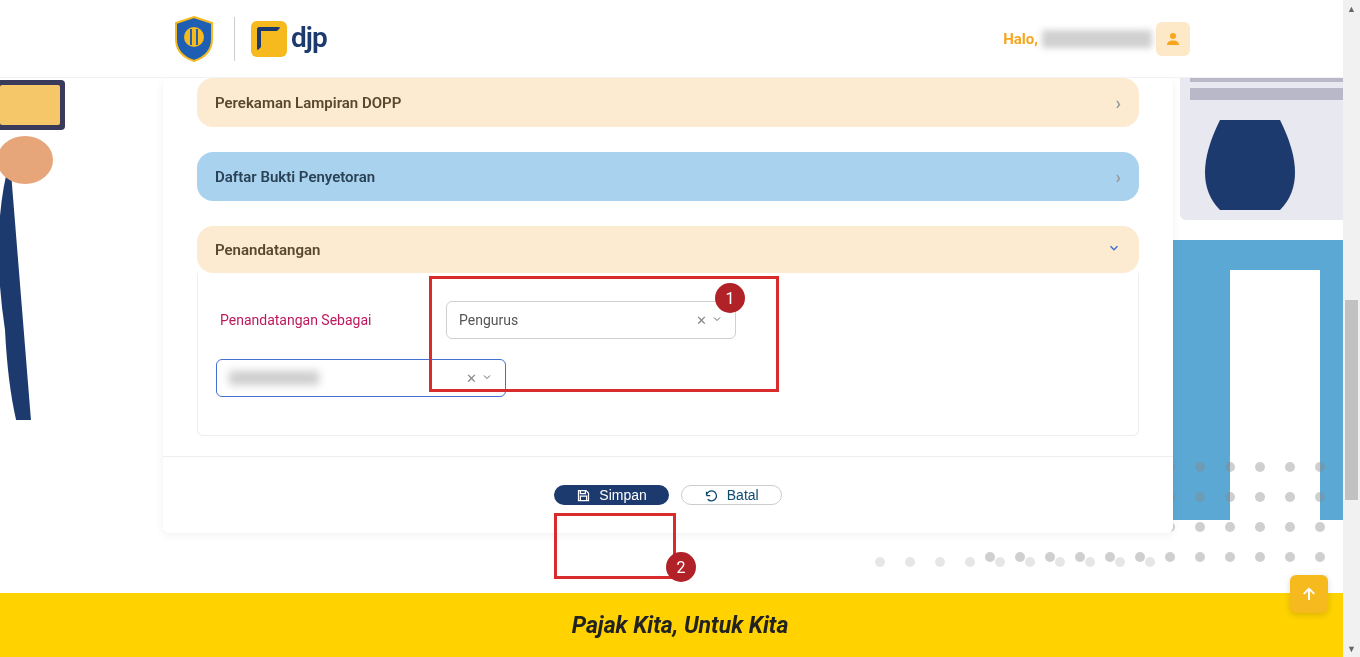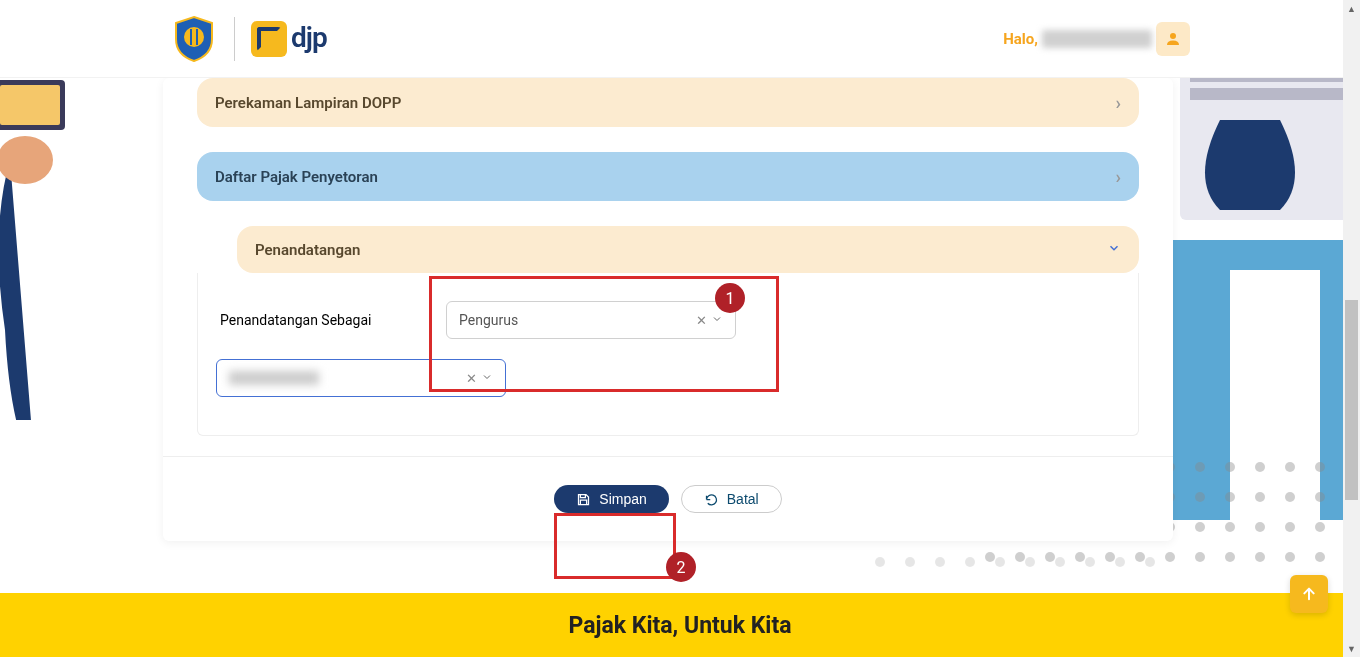--- a/index.html
+++ b/index.html
@@ -28,50 +28,50 @@
     .bg-dots2 { position: absolute; left: 870px; bottom: 75px; width: 300px; height: 30px; z-index: 1; opacity: 0.2; }
     
     
     .card { position: absolute; left: 163px; top: 78px; width: 1010px; background: #fff; border-radius: 6px; box-shadow: 0 2px 10px rgba(0,0,0,0.06); z-index: 5; }
     .card-body { padding: 0 34px 10px 34px; }
     
     .accordion { margin-bottom: 25px; }
     .acc-header { padding: 14px 18px; border-radius: 16px; font-size: 15px; font-weight: 600; display: flex; align-items: center; justify-content: space-between; cursor: pointer; }
     .acc-cream { background: #fcebd0; color: #58482e; margin-bottom:4px; }
     .acc-blue { background: #a9d2ee; color: #2a4256; }
-    .acc-cream-open { background: #fcebd0; color: #58482e; margin-left: 40px; }
+    .acc-cream-open { background: #fcebd0; color: #58482e; }
     .acc-chevron-right { color: #999; font-size: 18px; }
     .acc-chevron-down { color: #4470d4; font-size: 16px; }
     
     .acc-content { background: #fff; border: 1px solid #eee; border-top: none; border-radius: 0 0 6px 6px; padding: 28px 18px 34px 18px; position: relative; }
     
     .form-row { display: flex; align-items: center; margin-bottom: 20px; }
-    .form-label { width: 230px; font-size: 14px; color: #000000; padding-left: 4px;}
+    .form-label { width: 230px; font-size: 14px; color: #be185d; padding-left: 4px;}
     .select-box { width: 290px; height: 38px; border: 1px solid #d0d0d0; border-radius: 6px; display: flex; align-items: center; padding: 0 12px; font-size: 14px; color: #555; background:#fff; }
     .select-box.active { border: 1px solid #4470d4; }
     .select-val { flex: 1; }
     .select-val.blurred { filter: blur(4px); color: #888; background:#ccc; height:14px; width:90px; flex:none; }
     .select-clear { color: #888; margin-right: 4px; cursor: pointer; font-size:13px;}
     .select-caret { color: #666; }
     
     
     .callout-box1 { position: absolute; border: 3px solid #d92b2b; left: 231px; top: 3px; width: 350px; height: 116px; pointer-events: none; }
     .callout-box2 { position: absolute; border: 3px solid #d92b2b; left: 391px; top: 435px; width: 122px; height: 66px; pointer-events: none; z-index:6;}
     .badge { position: absolute; width: 30px; height: 30px; border-radius: 50%; background: #b02128; color: #fff; display: flex; align-items: center; justify-content: center; font-size: 16px; font-weight: 400; z-index:7; }
     .badge1 { left: 552px; top: 205px; }
     .badge2 { left: 503px; top: 474px; }
     
     
     .card-footer { border-top: 1px solid #eee; padding: 28px 0; display: flex; justify-content: center; gap: 12px; }
-    .btn { height: 28px; border-radius: 20px; padding: 0 22px; display: inline-flex; align-items: center; gap: 8px; font-size: 14px; font-weight: 500; cursor: pointer; border: none; }
+    .btn { height: 20px; border-radius: 20px; padding: 0 22px; display: inline-flex; align-items: center; gap: 8px; font-size: 14px; font-weight: 500; cursor: pointer; border: none; }
     .btn-primary { background: #1c3a6e; color: #fff; }
     .btn-outline { background: #fff; color: #0c4a6e; border: 1px solid #ccc; }
     
     
-    .footer-bar { position: absolute; left: 0; right: 0; bottom: 0; height: 64px; background: #ffd200; display: flex; align-items: center; justify-content: center; font-size: 23px; font-weight: 700; color: #222; z-index: 4; }
+    .footer-bar { position: absolute; left: 0; right: 0; bottom: 0; height: 64px; background: #ffd200; display: flex; align-items: center; justify-content: center; font-size: 23px; font-weight: 700; color: #222; z-index: 4; font-style: italic; }
     
     
     .scroll-top { position: absolute; right: 32px; bottom: 44px; width: 38px; height: 38px; background: #f6b91e; border-radius: 6px; display:flex; align-items:center; justify-content:center; color:#fff; z-index:20; box-shadow: 0 2px 6px rgba(0,0,0,0.15);}
     
     
     .vscroll { position: absolute; right: 0; top: 0; width: 17px; height: 100%; background: #f1f1f1; z-index:30; }
     .vscroll-up { position:absolute; top:0; left:0; width:17px; height:17px; display:flex; align-items:center; justify-content:center; font-size:9px; color:#666;}
     .vscroll-down { position:absolute; bottom:0; left:0; width:17px; height:17px; display:flex; align-items:center; justify-content:center; font-size:9px; color:#666;}
     .vscroll-thumb { position:absolute; left:2px; width:13px; background:#c1c1c1; border-radius:0;}
     
@@ -201,21 +201,21 @@
 
       <div class="accordion">
         <div class="acc-header acc-cream">
           <span>Perekaman Lampiran DOPP</span>
           <span class="acc-chevron-right">›</span>
         </div>
       </div>
 
       <div class="accordion">
         <div class="acc-header acc-blue">
-          <span>Daftar Pajak Penyetoran</span>
+          <span>Daftar Bukti Penyetoran</span>
           <span class="acc-chevron-right">›</span>
         </div>
       </div>
 
       <div class="accordion" style="margin-bottom:10px;">
         <div class="acc-header acc-cream-open">
           <span>Penandatangan</span>
           <span class="acc-chevron-down">
             <svg width="14" height="14" viewBox="0 0 24 24">
                 <path d="M6 9 L12 15 L18 9" fill="none" stroke="currentColor" stroke-width="2.5"></path>

